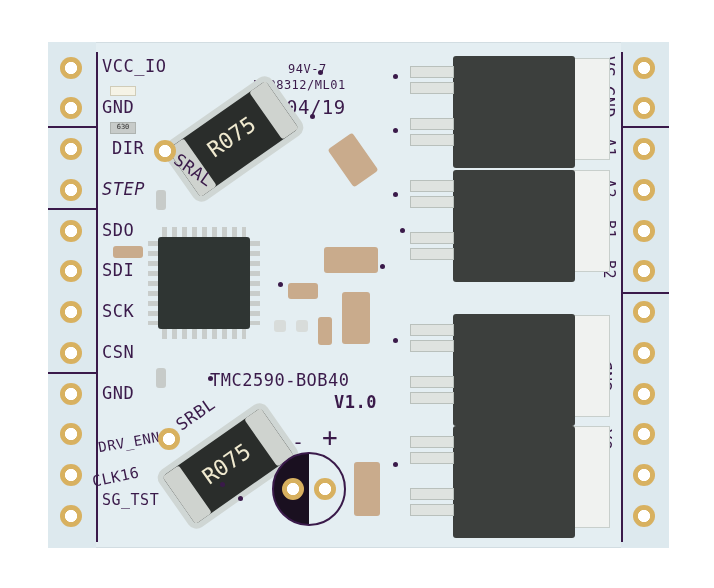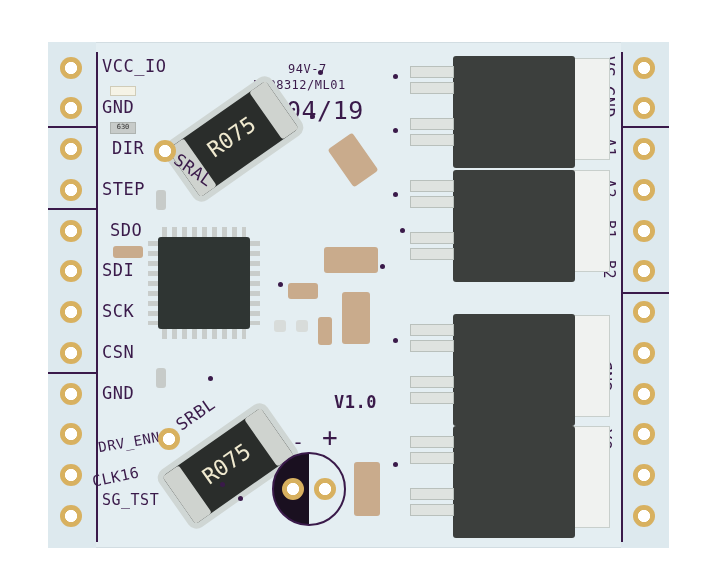--- a/index.html
+++ b/index.html
@@ -61,43 +61,43 @@
   <div class="pad" style="left:585px;top:259px;"></div>
   <div class="pad" style="left:585px;top:300px;"></div>
   <div class="pad" style="left:585px;top:341px;"></div>
   <div class="pad" style="left:585px;top:381px;"></div>
   <div class="pad" style="left:585px;top:422px;"></div>
   <div class="pad" style="left:585px;top:463px;"></div>
 
   <div class="lbl" style="left:54px;top:14px;">VCC_IO</div>
   <div class="lbl" style="left:54px;top:55px;">GND</div>
   <div class="lbl" style="left:64px;top:96px;">DIR</div>
-  <div class="lbl" style="left:54px;top:137px;">STEP</div>
-  <div class="lbl" style="left:62px;top:178px;">SDO</div>
+  <div class="lbl" style="left:54px;top:137px;font-style:italic;">STEP</div>
+  <div class="lbl" style="left:54px;top:178px;">SDO</div>
   <div class="lbl" style="left:54px;top:218px;">SDI</div>
   <div class="lbl" style="left:54px;top:259px;">SCK</div>
   <div class="lbl" style="left:54px;top:300px;">CSN</div>
   <div class="lbl" style="left:54px;top:341px;">GND</div>
   <div class="lbl" style="left:50px;top:392px;font-size:14px;transform:rotate(-10deg);">DRV_ENN</div>
   <div class="lbl" style="left:44px;top:426px;font-size:15px;transform:rotate(-12deg);">CLK16</div>
   <div class="lbl" style="left:54px;top:450px;font-size:15px;width:30px;white-space:normal;line-height:16px;">SG_TST</div>
 
   <div class="lbl vert" style="left:570px;top:14px;">VS</div>
   <div class="lbl vert" style="left:570px;top:44px;">GND</div>
   <div class="lbl vert" style="left:570px;top:96px;font-size:15px;">A1</div>
   <div class="lbl vert" style="left:570px;top:137px;font-size:15px;">A2</div>
   <div class="lbl vert" style="left:570px;top:178px;font-size:15px;">B1</div>
   <div class="lbl vert" style="left:570px;top:218px;font-size:15px;">B2</div>
   <div class="lbl" style="left:548px;top:350px;transform:rotate(-90deg);transform-origin:left top;">GND</div>
   <div class="lbl" style="left:548px;top:408px;transform:rotate(-90deg);transform-origin:left top;">6X</div>
 
   <div class="lbl" style="left:210px;top:16px;font-size:13px;font-weight:bold;margin-top:24px;">ᴿᵁ</div>
   <div class="lbl sm" style="left:240px;top:20px;">94V-7</div>
   <div class="lbl sm" style="left:205px;top:36px;">E198312/ML01</div>
-  <div class="lbl" style="left:238px;top:54px;font-size:25px;">04/19</div>
+  <div class="lbl" style="left:238px;top:54px;font-size:19px;">04/19</div>
 
   <div style="position:absolute;left:62px;top:44px;width:24px;height:8px;background:#f5f3e6;border:1px solid #d0ccb8;"></div>
   <div style="position:absolute;left:62px;top:80px;width:24px;height:10px;background:#c7cbc9;border:1px solid #aeb3b0;font-size:7px;text-align:center;color:#333;">630</div>
 
   <div class="res" style="left:125px;top:68px;transform:rotate(-35deg);">
     <div class="cap" style="left:0;"></div>
     <div class="cap" style="right:0;"></div>
     <div class="txt">R075</div>
   </div>
   <div class="lbl" style="left:124px;top:118px;transform:rotate(35deg);">SRAL</div>
@@ -123,20 +123,21 @@
   <div class="cap" style="left:108px;top:326px;width:10px;height:20px;background:#c7cbc9;"></div>
   <div class="cap" style="left:290px;top:95px;width:30px;height:46px;transform:rotate(-35deg);"></div>
   <div class="cap" style="left:276px;top:205px;width:54px;height:26px;"></div>
   <div class="cap" style="left:240px;top:241px;width:30px;height:16px;"></div>
   <div class="cap" style="left:294px;top:250px;width:28px;height:52px;"></div>
   <div class="cap" style="left:270px;top:275px;width:14px;height:28px;"></div>
   <div class="cap" style="left:226px;top:278px;width:12px;height:12px;background:#d8dcda;"></div>
   <div class="cap" style="left:248px;top:278px;width:12px;height:12px;background:#d8dcda;"></div>
   <div class="cap" style="left:306px;top:420px;width:26px;height:54px;"></div>
 
+  <div class="lbl" style="left:162px;top:328px;">TMC2590-BOB40</div>
   <div class="lbl" style="left:286px;top:350px;font-weight:bold;">V1.0</div>
 
   <div style="position:absolute;left:224px;top:410px;width:70px;height:70px;border-radius:50%;border:2px solid #3a1a4a;background:linear-gradient(90deg,#1a1020 0 50%,#e4eef2 50%);"></div>
   <div class="pad" style="left:234px;top:436px;"></div>
   <div class="pad" style="left:266px;top:436px;"></div>
   <div class="lbl" style="left:244px;top:388px;font-size:20px;">-</div>
   <div class="lbl" style="left:274px;top:380px;font-size:26px;">+</div>
 
   <div class="fettab" style="left:520px;top:16px;"></div>
   <div class="fet" style="left:405px;top:14px;"></div>

